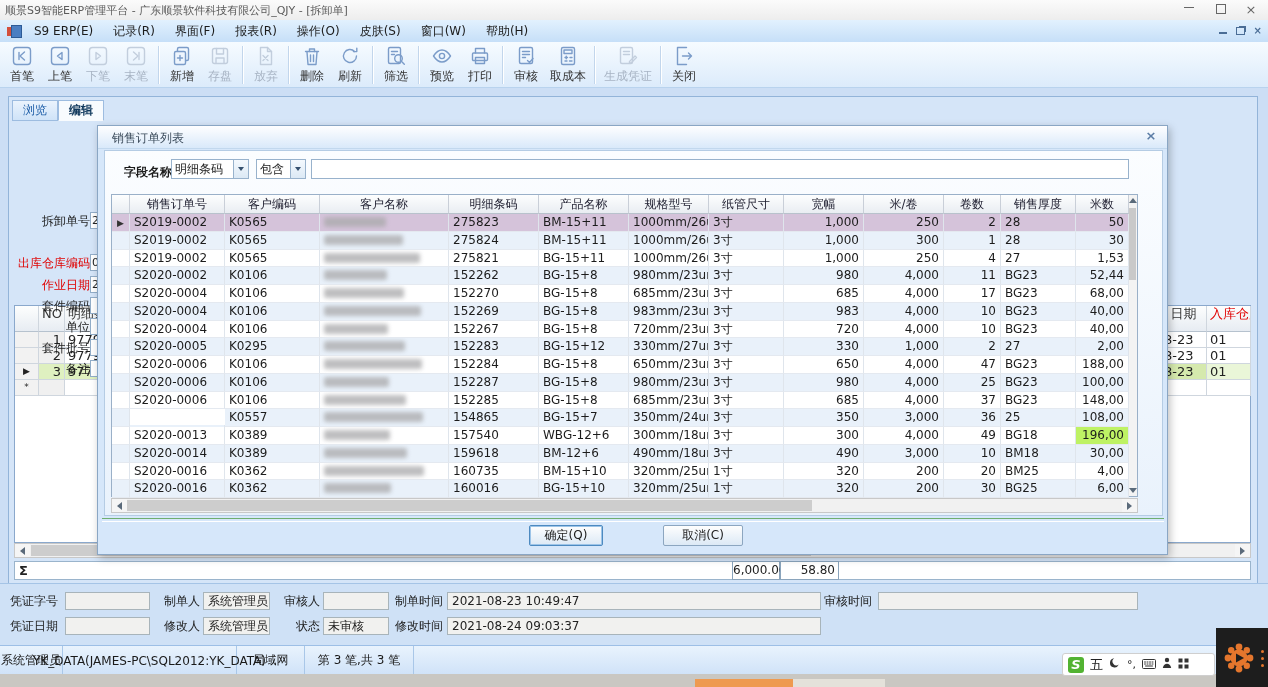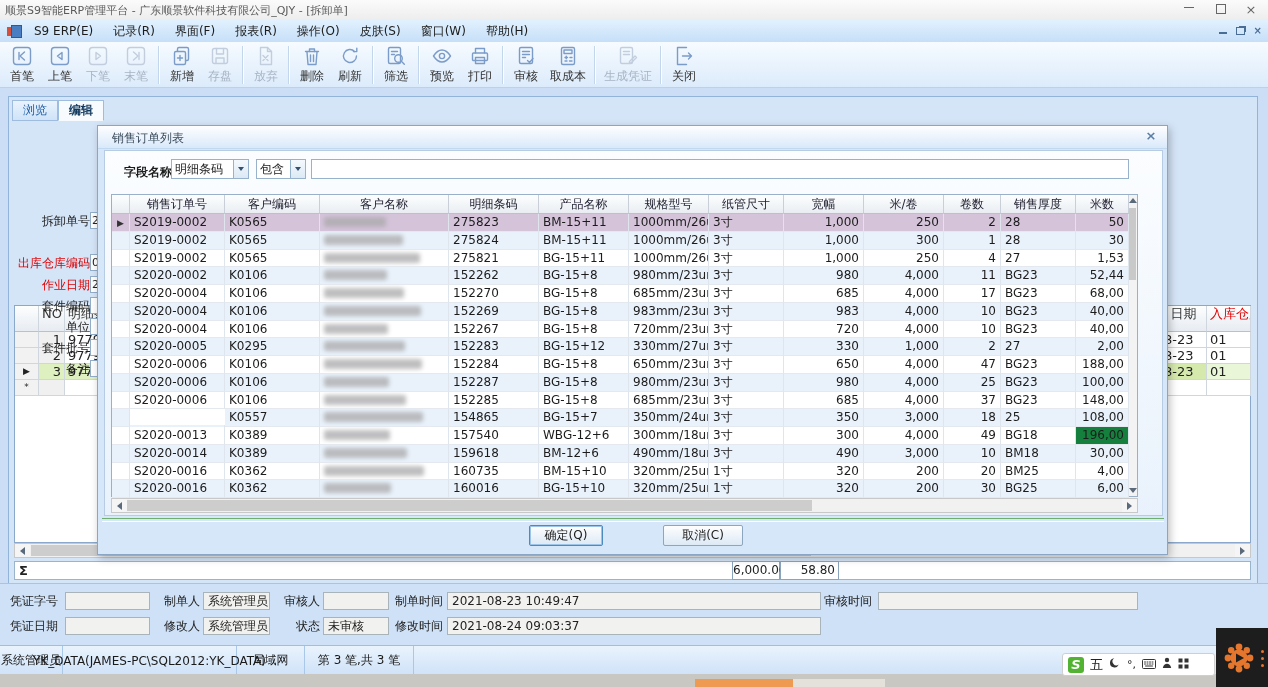--- a/index.html
+++ b/index.html
@@ -549,36 +549,36 @@
         <div class="dg-cell " style="left: 0px; width: 18px; top: 214.25px; height: 17.75px; background: rgb(233, 241, 250); text-align: center;"></div>
         <div class="dg-cell " style="left: 18px; width: 95px; top: 214.25px; height: 17.75px; background: rgb(233, 241, 250); margin-top: 16px;">S2020-0009</div>
         <div class="dg-cell " style="left: 113px; width: 95px; top: 214.25px; height: 17.75px; background: rgb(233, 241, 250);">K0557</div>
         <div class="dg-cell " style="left: 208px; width: 129px; top: 214.25px; height: 17.75px; background: rgb(233, 241, 250);"><span class="blurblock" style="width: 99px;"></span></div>
         <div class="dg-cell " style="left: 337px; width: 90px; top: 214.25px; height: 17.75px; background: rgb(233, 241, 250);">154865</div>
         <div class="dg-cell " style="left: 427px; width: 90px; top: 214.25px; height: 17.75px; background: rgb(233, 241, 250);">BG-15+7</div>
         <div class="dg-cell " style="left: 517px; width: 80px; top: 214.25px; height: 17.75px; background: rgb(233, 241, 250);">350mm/24um...</div>
         <div class="dg-cell " style="left: 597px; width: 75px; top: 214.25px; height: 17.75px; background: rgb(233, 241, 250);">3寸</div>
         <div class="dg-cell num" style="left: 672px; width: 80px; top: 214.25px; height: 17.75px; background: rgb(233, 241, 250);">350</div>
         <div class="dg-cell num" style="left: 752px; width: 80px; top: 214.25px; height: 17.75px; background: rgb(233, 241, 250);">3,000</div>
-        <div class="dg-cell num" style="left: 832px; width: 57px; top: 214.25px; height: 17.75px; background: rgb(233, 241, 250);">18</div>
+        <div class="dg-cell num" style="left: 832px; width: 57px; top: 214.25px; height: 17.75px; background: rgb(233, 241, 250);">36</div>
         <div class="dg-cell " style="left: 889px; width: 75px; top: 214.25px; height: 17.75px; background: rgb(233, 241, 250);">25</div>
         <div class="dg-cell num" style="left: 964px; width: 53px; top: 214.25px; height: 17.75px; background: rgb(233, 241, 250);">108,00</div>
         <div class="dg-cell " style="left: 0px; width: 18px; top: 232px; height: 17.75px; background: rgb(255, 255, 255); text-align: center;"></div>
         <div class="dg-cell " style="left: 18px; width: 95px; top: 232px; height: 17.75px; background: rgb(255, 255, 255);">S2020-0013</div>
         <div class="dg-cell " style="left: 113px; width: 95px; top: 232px; height: 17.75px; background: rgb(255, 255, 255);">K0389</div>
         <div class="dg-cell " style="left: 208px; width: 129px; top: 232px; height: 17.75px; background: rgb(255, 255, 255);"><span class="blurblock" style="width: 66px;"></span></div>
         <div class="dg-cell " style="left: 337px; width: 90px; top: 232px; height: 17.75px; background: rgb(255, 255, 255);">157540</div>
         <div class="dg-cell " style="left: 427px; width: 90px; top: 232px; height: 17.75px; background: rgb(255, 255, 255);">WBG-12+6</div>
         <div class="dg-cell " style="left: 517px; width: 80px; top: 232px; height: 17.75px; background: rgb(255, 255, 255);">300mm/18um...</div>
         <div class="dg-cell " style="left: 597px; width: 75px; top: 232px; height: 17.75px; background: rgb(255, 255, 255);">3寸</div>
         <div class="dg-cell num" style="left: 672px; width: 80px; top: 232px; height: 17.75px; background: rgb(255, 255, 255);">300</div>
         <div class="dg-cell num" style="left: 752px; width: 80px; top: 232px; height: 17.75px; background: rgb(255, 255, 255);">4,000</div>
         <div class="dg-cell num" style="left: 832px; width: 57px; top: 232px; height: 17.75px; background: rgb(255, 255, 255);">49</div>
         <div class="dg-cell " style="left: 889px; width: 75px; top: 232px; height: 17.75px; background: rgb(255, 255, 255);">BG18</div>
-        <div class="dg-cell num" style="left: 964px; width: 53px; top: 232px; height: 17.75px; background: #15803d;">196,00</div>
+        <div class="dg-cell num" style="left: 964px; width: 53px; top: 232px; height: 17.75px; background: #bef264;">196,00</div>
         <div class="dg-cell " style="left: 0px; width: 18px; top: 249.75px; height: 17.75px; background: rgb(233, 241, 250); text-align: center;"></div>
         <div class="dg-cell " style="left: 18px; width: 95px; top: 249.75px; height: 17.75px; background: rgb(233, 241, 250);">S2020-0014</div>
         <div class="dg-cell " style="left: 113px; width: 95px; top: 249.75px; height: 17.75px; background: rgb(233, 241, 250);">K0389</div>
         <div class="dg-cell " style="left: 208px; width: 129px; top: 249.75px; height: 17.75px; background: rgb(233, 241, 250);"><span class="blurblock" style="width: 83px;"></span></div>
         <div class="dg-cell " style="left: 337px; width: 90px; top: 249.75px; height: 17.75px; background: rgb(233, 241, 250);">159618</div>
         <div class="dg-cell " style="left: 427px; width: 90px; top: 249.75px; height: 17.75px; background: rgb(233, 241, 250);">BM-12+6</div>
         <div class="dg-cell " style="left: 517px; width: 80px; top: 249.75px; height: 17.75px; background: rgb(233, 241, 250);">490mm/18um...</div>
         <div class="dg-cell " style="left: 597px; width: 75px; top: 249.75px; height: 17.75px; background: rgb(233, 241, 250);">3寸</div>
         <div class="dg-cell num" style="left: 672px; width: 80px; top: 249.75px; height: 17.75px; background: rgb(233, 241, 250);">490</div>
         <div class="dg-cell num" style="left: 752px; width: 80px; top: 249.75px; height: 17.75px; background: rgb(233, 241, 250);">3,000</div>

